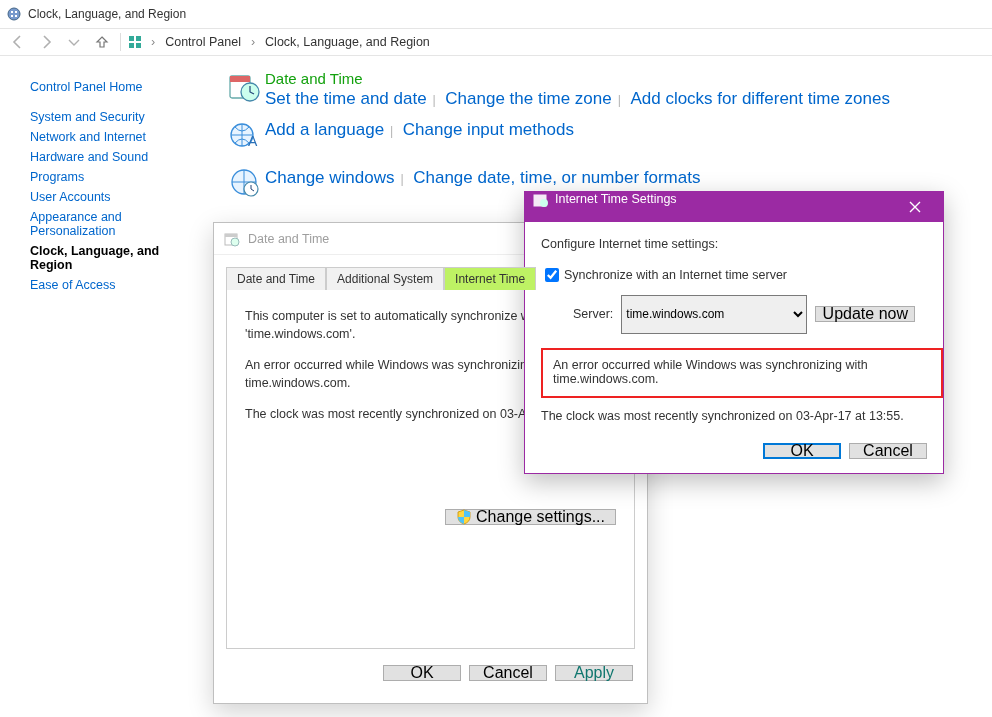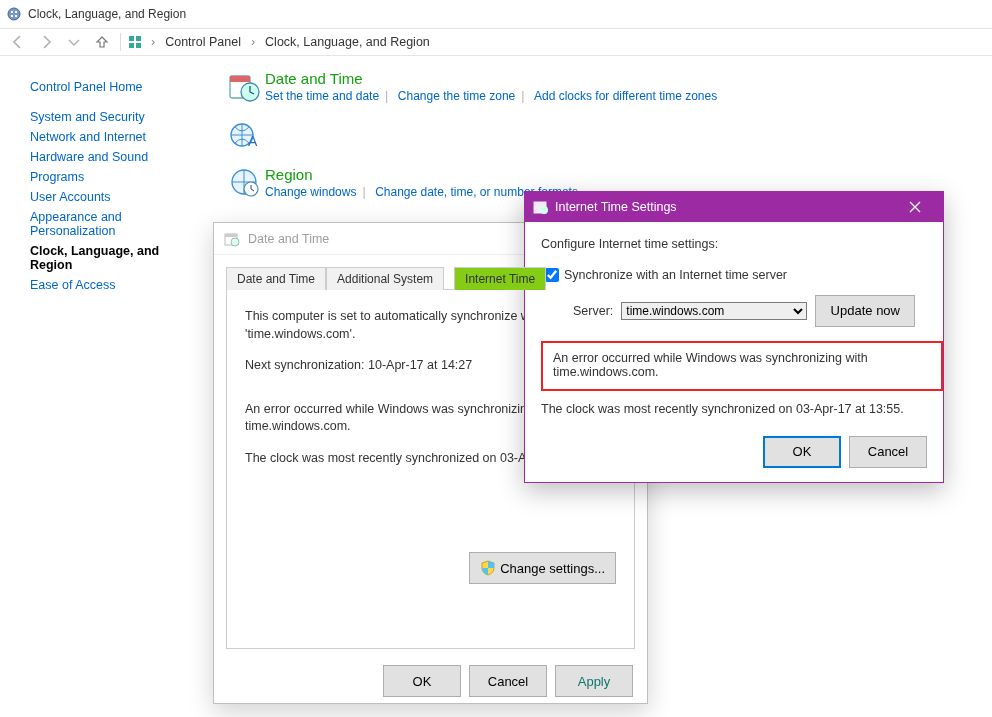--- a/index.html
+++ b/index.html
@@ -15,44 +15,44 @@
   .main { display:flex; }
   .sidebar { width:215px; padding:18px 14px 18px 30px; }
   .sidebar a { display:block; color:#0066cc; text-decoration:none; margin:6px 0; cursor:pointer; font-size:12.5px;}
   .sidebar a.bold { font-weight:700; color:#000; }
   .content { flex:1; padding:14px 10px; }
   .cat-row { display:flex; margin-bottom:8px;}
   .cat-icon { width:40px; height:40px; display:flex; align-items:flex-start; justify-content:center;}
   .cat-body {}
   .cat-title { color:#13a10e; font-size:15px; cursor:pointer;}
   .sublinks { margin-top:2px; }
-  .sublinks a { color:#0066cc; text-decoration:none; font-size:12px; cursor:pointer;}
+  .sublinks a { color:#0066cc; text-decoration:none; font-size:17px; cursor:pointer;}
   .sublinks .sep { color:#b5b5b5; padding:0 6px;}
   
   .dialog1 { position:absolute; left:213px; top:222px; width:435px; height:482px; background:#fff; border:1px solid #bfbfbf; box-shadow:0 8px 24px rgba(0,0,0,.18);}
   .dialog1-title { height:32px; display:flex; align-items:center; padding:0 10px; color:#9e9e9e; gap:8px; font-size:12.5px; border-bottom:1px solid #eee;}
   .tabs { display:flex; padding:12px 12px 0 12px;}
   .tab { padding:4px 10px; border:1px solid #ccc; border-bottom:none; background:#f1f1f1; font-size:12px; margin-right:0px; cursor:pointer;}
-  .tab.active { background:#84cc16; position:relative; z-index:2;margin-left:10px;}
+  .tab.active { background:#bef264; position:relative; z-index:2;}
   .tabpanel { margin:0 12px 12px 12px; border:1px solid #ccc; padding:18px; height:360px; margin-top:-1px;}
   .tabpanel p { margin:0 0 14px 0; line-height:1.4; font-size:12.5px;}
   .dialog1-buttons { display:flex; justify-content:flex-end; gap:8px; padding:4px 14px 12px;}
-  .btn { min-width:78px; height:32px; border:1px solid #adadad; background:#e1e1e1; font-size:13px; cursor:pointer; display:inline-flex; align-items:center; justify-content:center;}
+  .btn { min-width:78px; height:16px; border:1px solid #adadad; background:#e1e1e1; font-size:16px; cursor:pointer; display:inline-flex; align-items:center; justify-content:center;}
   .btn:disabled, .btn.disabled { color:#0f766e; cursor:default;}
   .btn.shield { display:inline-flex; gap:4px; padding:0 10px;margin-top:45px;}
   
   .dialog2 { position:absolute; left:524px; top:191px; width:420px; background:#fff; border:1px solid #9b2aa3; box-shadow:0 8px 24px rgba(0,0,0,.25);}
-  .dialog2-title { height:30px; background:#9b2aa3; color:#fff; display:flex; align-items:center; padding:0 8px; font-size:12.5px;}
+  .dialog2-title { height:30px; background:#9b2aa3; color:#fff; display:flex; padding:0 8px; font-size:12.5px;}
   .dialog2-title .spacer { flex:1;}
   .dialog2-title .close { width:40px; height:30px; display:flex; align-items:center; justify-content:center; cursor:pointer;}
   .dialog2-body { padding:14px 0 12px 16px;}
   .dialog2-body p { margin:0 0 12px 0; font-size:12.5px; line-height:1.35;}
   .checkline { display:flex; align-items:center; gap:2px; margin:6px 0 10px 0;}
   .serverline { display:flex; align-items:center; gap:8px; margin-bottom:14px; padding-left:32px;}
-  .serverline select { width:186px; height:18px; border:1px solid #7a7a7a; font-size:12px;}
+  .serverline select { width:186px; height:39px; border:1px solid #7a7a7a; font-size:12px;}
   .serverline .btn { min-width:100px;}
   .errbox { border:2px solid #e22; padding:8px 10px 10px 10px; margin-bottom:10px;}
   .dialog2-buttons { display:flex; justify-content:flex-end; gap:8px; padding:6px 16px 14px;}
   .dialog2-buttons .btn.primary { border:2px solid #0078d7;}
   .small-ico{width:16px;height:16px;display:inline-block;}
   .cp-ico { width:16px;height:16px; display:inline-flex;align-items:center;justify-content:center;}
   input[type=checkbox]{width:14px;height:14px;}
 </style>
 </head>
 <body>
@@ -141,34 +141,37 @@
 
     <div class="cat-row">
       <div class="cat-icon">
         <svg width="34" height="34" viewBox="0 0 34 34">
             <circle cx="14" cy="17" r="11" fill="#e8f4ff" stroke="#3a8edb" stroke-width="1.3"></circle>
             <path d="M3 17 h22 M14 6 v22 M7 9 q7 8 14 0 M7 25 q7 -8 14 0" stroke="#3a8edb" stroke-width="1" fill="none"></path>
             <text x="20" y="28" font-size="14" fill="#2a70b8" font-family="serif">A</text>
           </svg>
       </div>
       <div class="cat-body">
+        <div class="sublinks">
+          <a>Add a language</a><span class="sep">|</span>
+          <a>Change input methods</a>
+        </div>
       </div>
     </div>
 
     <div class="cat-row">
       <div class="cat-icon">
         <svg width="34" height="34" viewBox="0 0 34 34">
             <circle cx="16" cy="16" r="12" fill="#e8f4ff" stroke="#3a8edb" stroke-width="1.3"></circle>
             <path d="M4 16 h24 M16 4 v24" stroke="#3a8edb" stroke-width="1" fill="none"></path>
             <circle cx="23" cy="23" r="7" fill="#fff" stroke="#48a" stroke-width="1.2"></circle>
             <path d="M23 19 L23 23 L26 25" stroke="#247" stroke-width="1" fill="none"></path>
           </svg>
       </div>
       <div class="cat-body">
-        <div class="cat-title">Region</div>
         <div class="sublinks">
           <a>Change windows</a><span class="sep">|</span>
           <a>Change date, time, or number formats</a>
         </div>
       </div>
     </div>
   </div>
 </div>
 
 <div class="dialog1">
@@ -182,21 +185,20 @@
     </span>
     <span>Date and Time</span>
   </div>
   <div class="tabs">
     <div class="tab">Date and Time</div>
     <div class="tab">Additional System</div>
     <div class="tab active">Internet Time</div>
   </div>
   <div class="tabpanel">
     <p>This computer is set to automatically synchronize with 'time.windows.com'.</p>
-    <p style="margin-bottom:26px;">Next synchronization: 10-Apr-17 at 14:27</p>
     <p>An error occurred while Windows was synchronizing with time.windows.com.</p>
     <p>The clock was most recently synchronized on 03-Apr-17 at 13:55.</p>
     <div style="text-align:right; margin-top:40px;">
       <button class="btn shield">
         <span class="small-ico"><svg viewBox="0 0 16 16">
               <path d="M8 1 L14 3 L14 8 Q14 13 8 15 Q2 13 2 8 L2 3 Z" fill="#ffd740" stroke="#c89000" stroke-width="0.8"></path>
               <path d="M8 1 L14 3 L14 8 L8 8 Z" fill="#4fc3f7"></path>
               <path d="M2 8 L8 8 L8 15 Q2 13 2 8 Z" fill="#4fc3f7"></path>
             </svg></span>
         <span>Change settings...</span>

